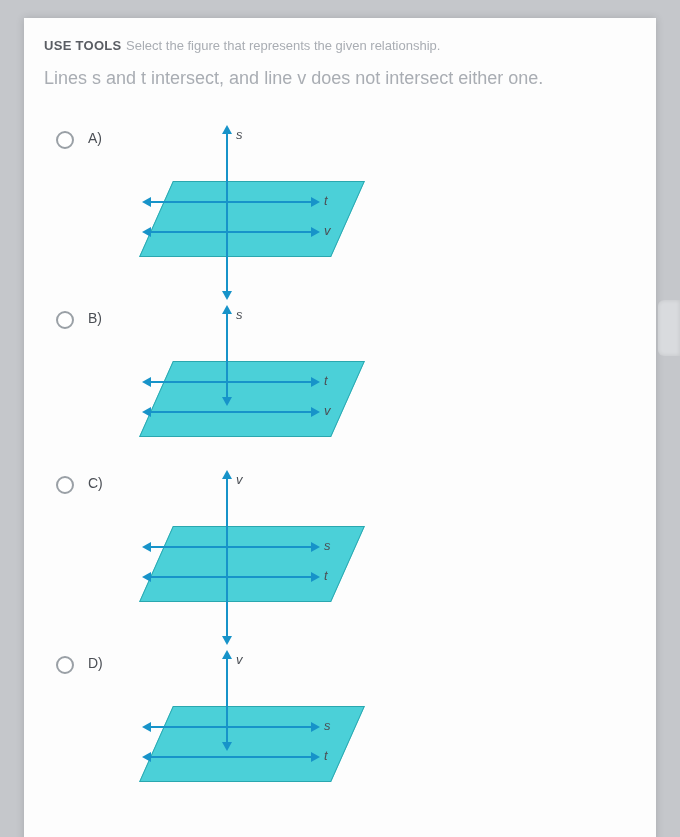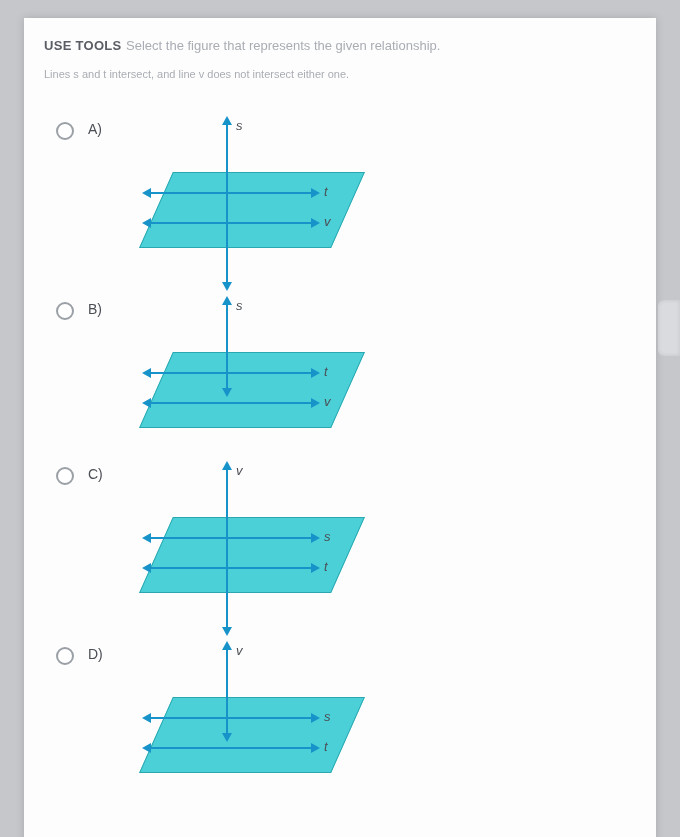--- a/index.html
+++ b/index.html
@@ -26,21 +26,21 @@
     letter-spacing: 0.3px;
     display: inline;
   }
   .prompt-rest {
     color: #a9adb3;
     font-size: 13px;
     display: inline;
   }
   .desc {
     color: #a9adb3;
-    font-size: 11px;
+    font-size: 18px;
     margin-top: 14px;
   }
   .options {
     margin-top: 40px;
   }
   .option-row {
     display: flex;
     align-items: flex-start;
     margin-bottom: 10px;
   }

